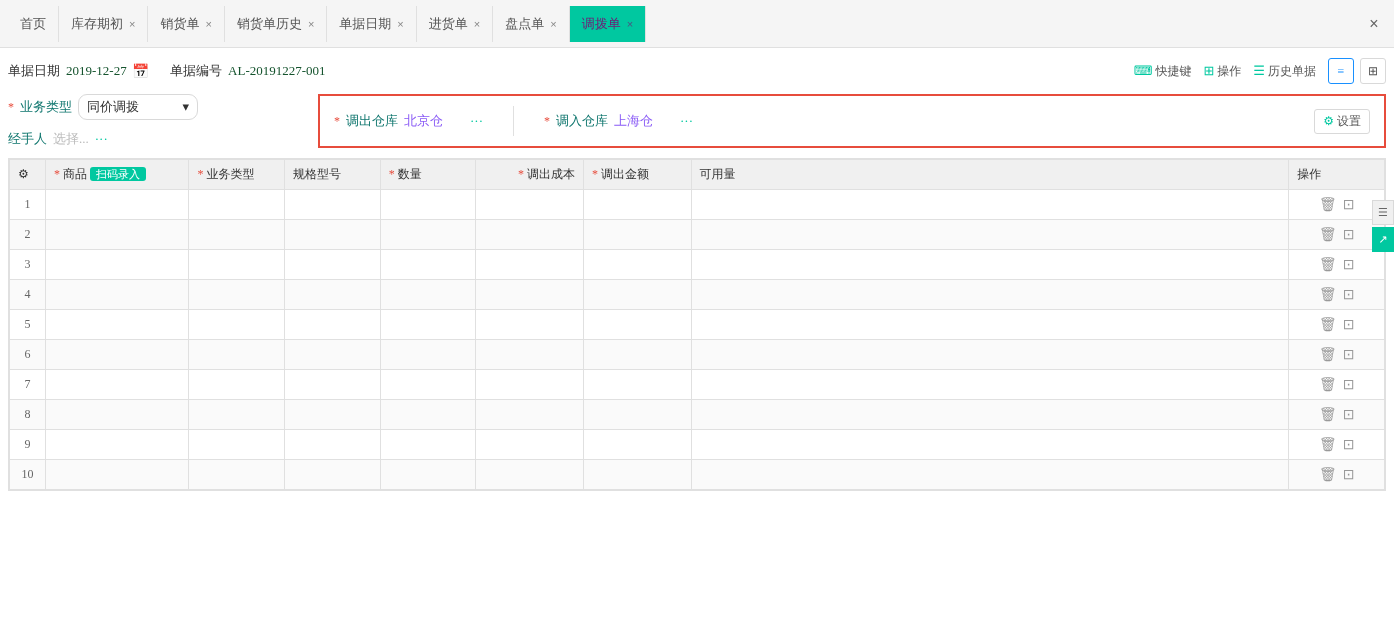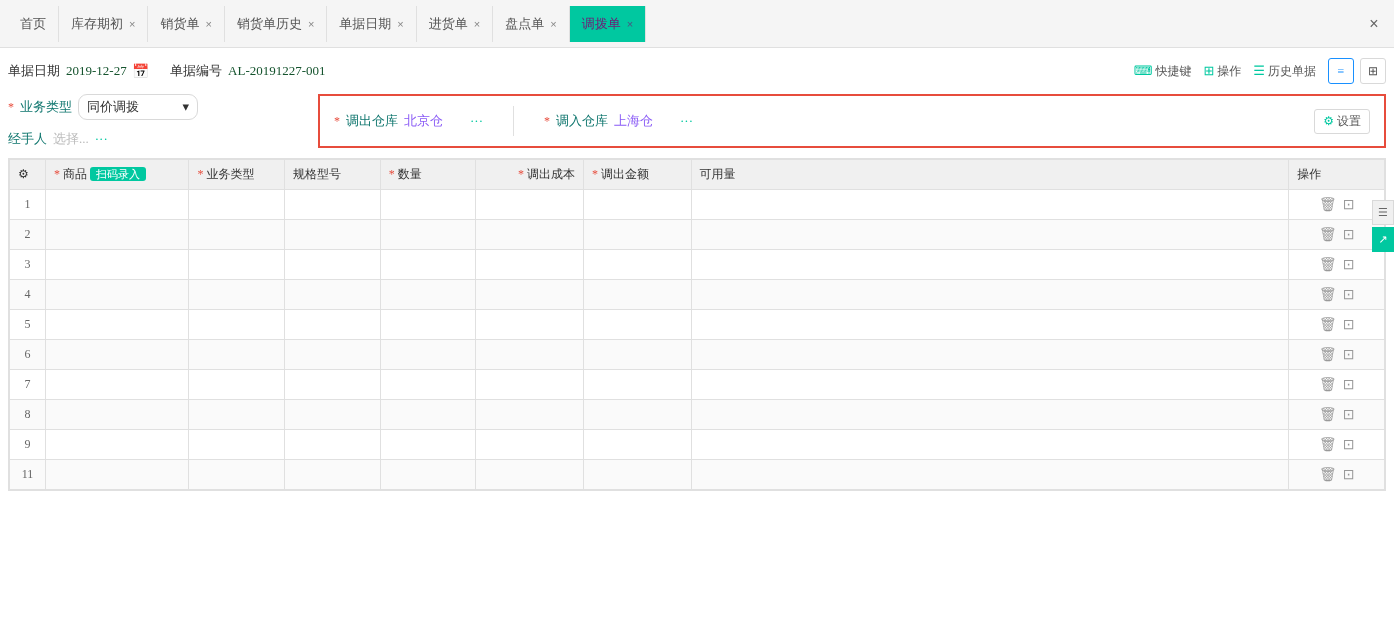--- a/index.html
+++ b/index.html
@@ -595,21 +595,21 @@
       <td></td>
       <td></td>
       <td>
         <div class="op-cell">
           <span class="op-icon">🗑</span>
           <span class="op-icon">⊡</span>
         </div>
       </td>
     </tr>
           <tr>
-      <td class="row-num">11</td>
+      <td class="row-num">10</td>
       <td></td>
       <td></td>
       <td></td>
       <td></td>
       <td></td>
       <td></td>
       <td></td>
       <td>
         <div class="op-cell">
           <span class="op-icon">🗑</span>

